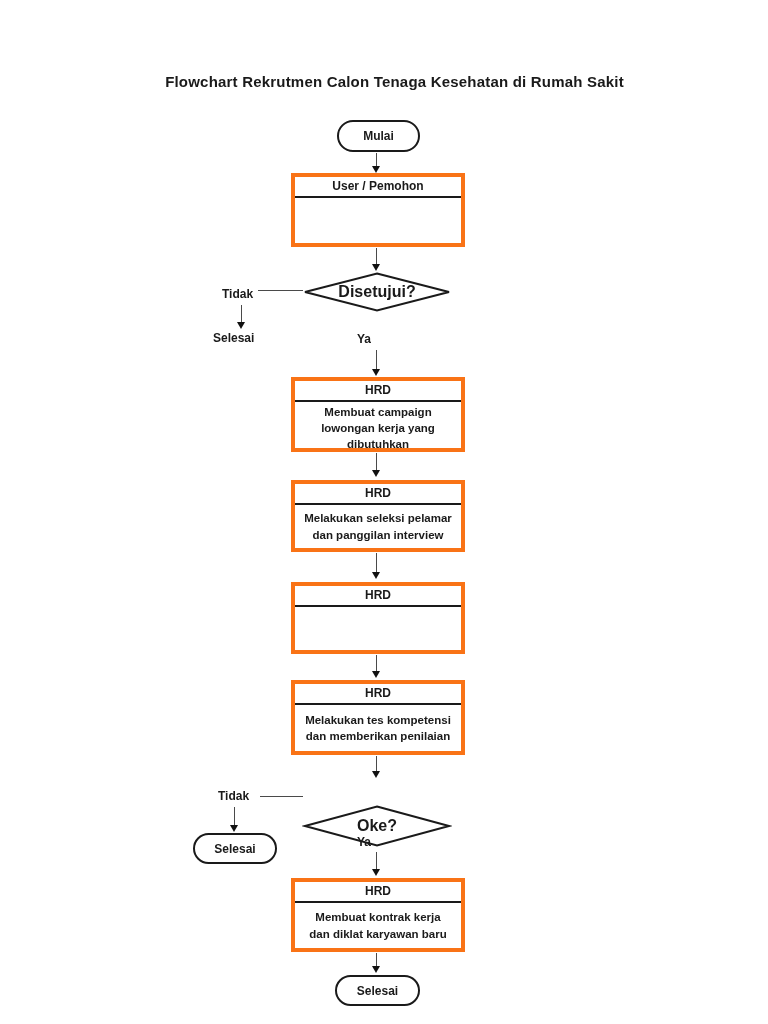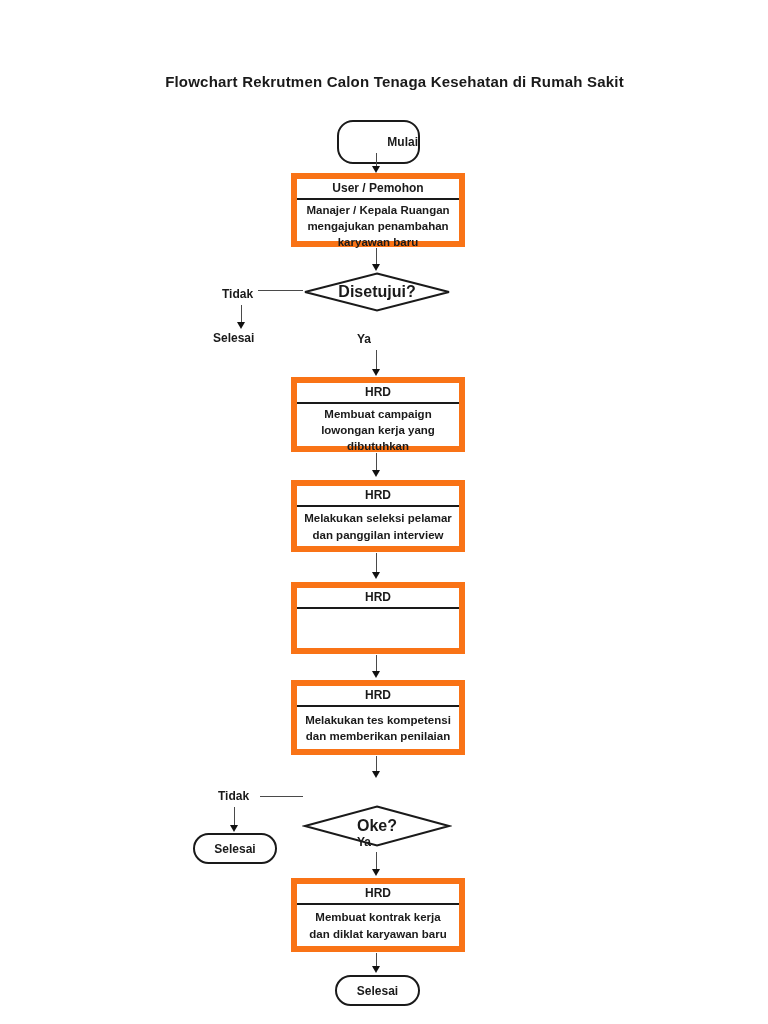--- a/index.html
+++ b/index.html
@@ -12,21 +12,21 @@
     text-align:center; font-weight:bold; font-size:15px; letter-spacing:0.2px;
   }
   .terminator {
     position:absolute; box-sizing:border-box; background:#ffffff;
     border:2px solid #1a1a1a; border-radius:16px;
     display:flex; align-items:center; justify-content:center;
     font-weight:bold; font-size:12px;
   }
   .process {
     position:absolute; box-sizing:border-box; background:#ffffff;
-    border:6px solid #f97316; display:flex; flex-direction:column;
+    border:4px solid #f97316; display:flex; flex-direction:column;
   }
   .process-header {
     border-bottom:2px solid #1a1a1a; text-align:center;
     font-weight:bold; font-size:12px; padding:2px 0 3px 0;
   }
   .process-body {
     flex:1; display:flex; align-items:center; justify-content:center;
     text-align:center; font-weight:bold; font-size:11.5px; line-height:1.4;
     white-space:pre-line; padding:2px 4px;
   }
@@ -48,30 +48,27 @@
     position:absolute; font-weight:bold; font-size:12px; text-align:left;
   }
 </style>
 </head>
 <body>
 
 <div class="page">
 
   <div class="title">Flowchart Rekrutmen Calon Tenaga Kesehatan di Rumah Sakit</div>
 
-  <div class="terminator" style="left:337px; top:120px; width:83px; height:44px;justify-content:flex-end;">
+  <div class="terminator" style="left:337px; top:120px; width:83px; height:32px;">
     <span>Mulai</span>
   </div>
   <div class="varrow" style="left:376px; top:153px; height:13px;"></div>
 
   <div class="process" style="left:291px; top:173px; width:174px; height:74px;">
     <div class="process-header">User / Pemohon</div>
-    <div class="process-body">Manajer / Kepala Ruangan
-mengajukan penambahan
-karyawan baru</div>
   </div>
   <div class="varrow" style="left:376px; top:248px; height:16px;"></div>
 
   <div class="diamond" style="left:302px; top:272px; width:150px; height:40px;">
     <svg viewBox="0 0 150 40" preserveAspectRatio="none">
       <polygon points="75,1.5 147,20 75,38.5 3,20" fill="#ffffff" stroke="#1a1a1a" stroke-width="2" vector-effect="non-scaling-stroke"></polygon>
     </svg>
     <div class="diamond-label">Disetujui?</div>
   </div>
 

